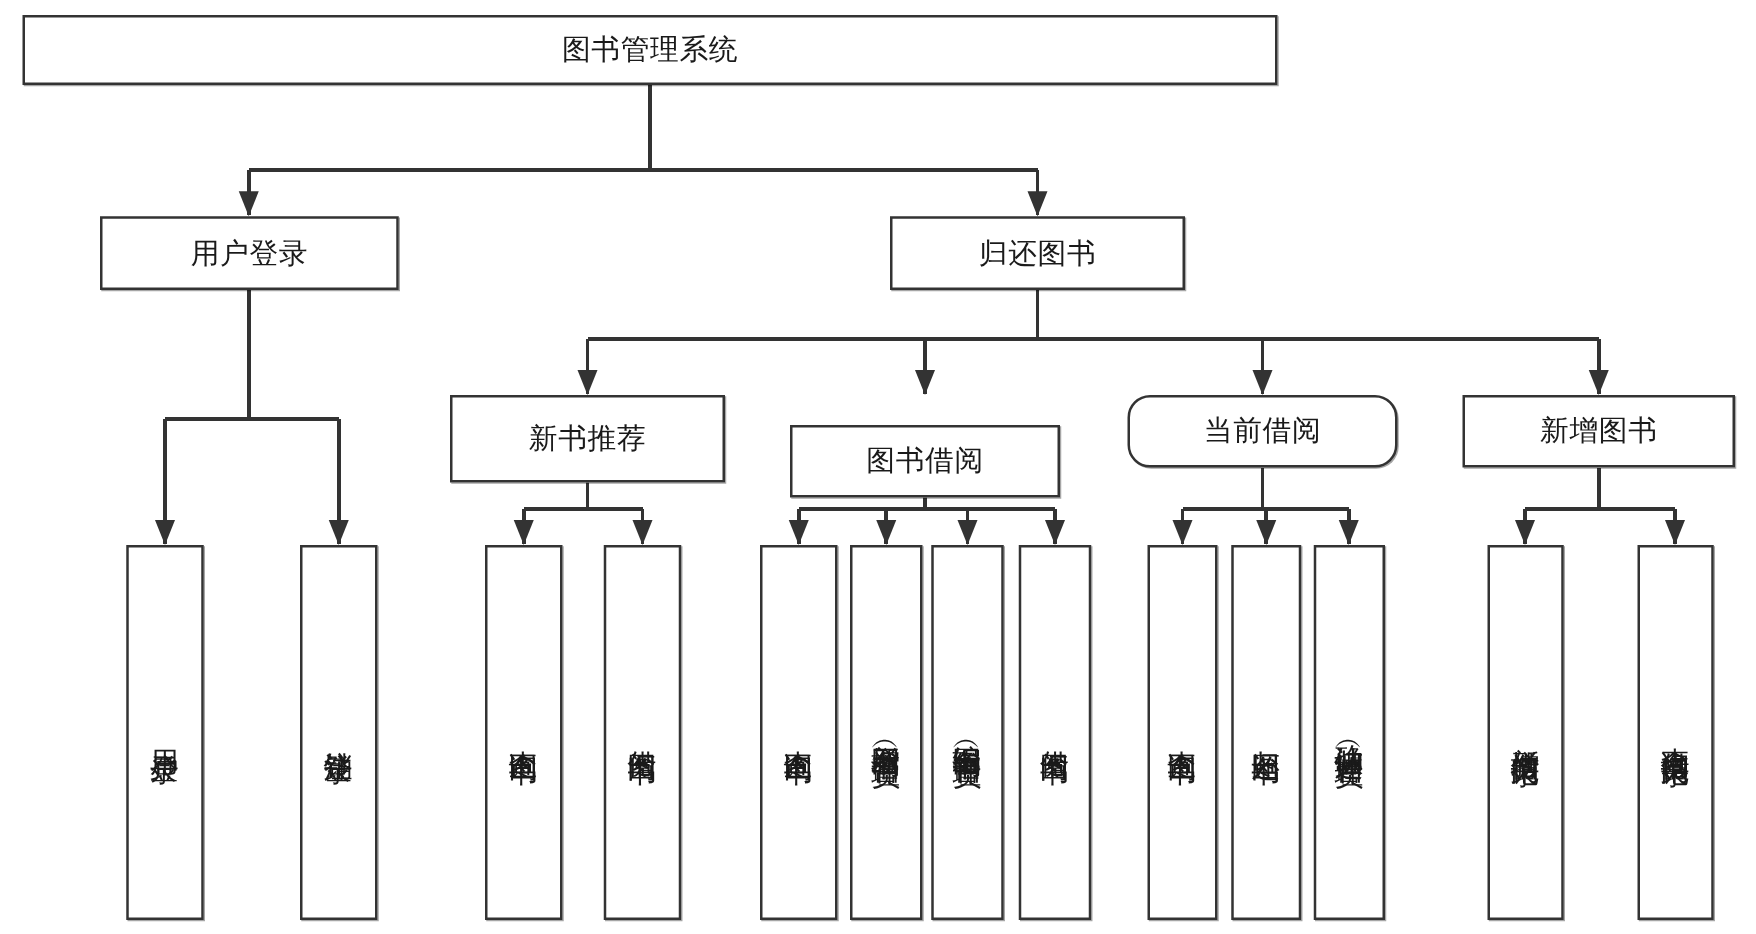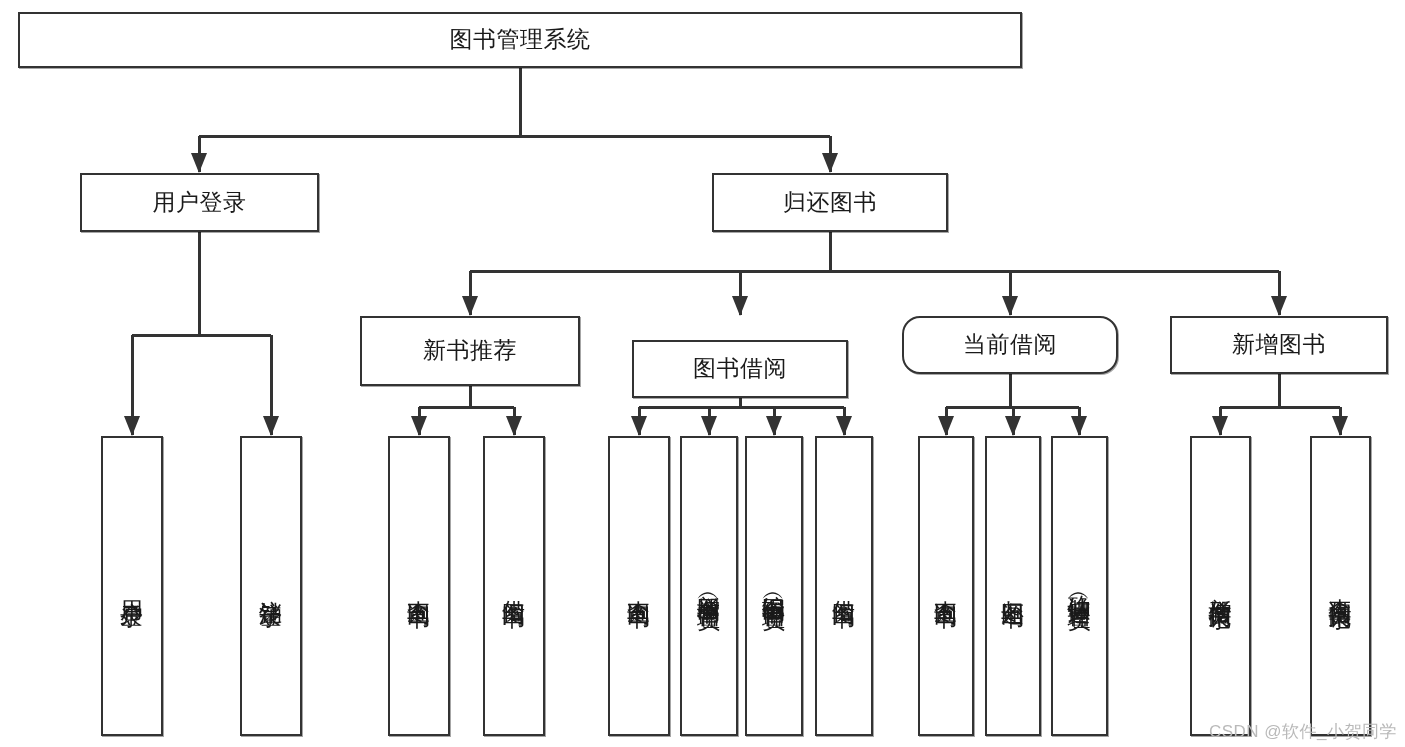--- a/index.html
+++ b/index.html
@@ -182,14 +182,13 @@
         <span class="node-label" style="color: rgb(26, 26, 26);">确认归还（管理员）</span>
       </div>
       <div class="node-box node-vertical" style="left: 1190px; top: 436px; width: 61px; height: 300px; border-color: rgb(51, 51, 51); background: rgb(255, 255, 255);">
         <span class="node-label" style="color: rgb(26, 26, 26);">新增借阅记录</span>
       </div>
       <div class="node-box node-vertical" style="left: 1310px; top: 436px; width: 61px; height: 300px; border-color: rgb(51, 51, 51); background: rgb(255, 255, 255);">
         <span class="node-label" style="color: rgb(26, 26, 26);">查询借阅记录</span>
       </div>
     </div>
 
-  <div id="watermark">CSDN @软件_小贺同学</div>
 </div>
 
 </body></html>

